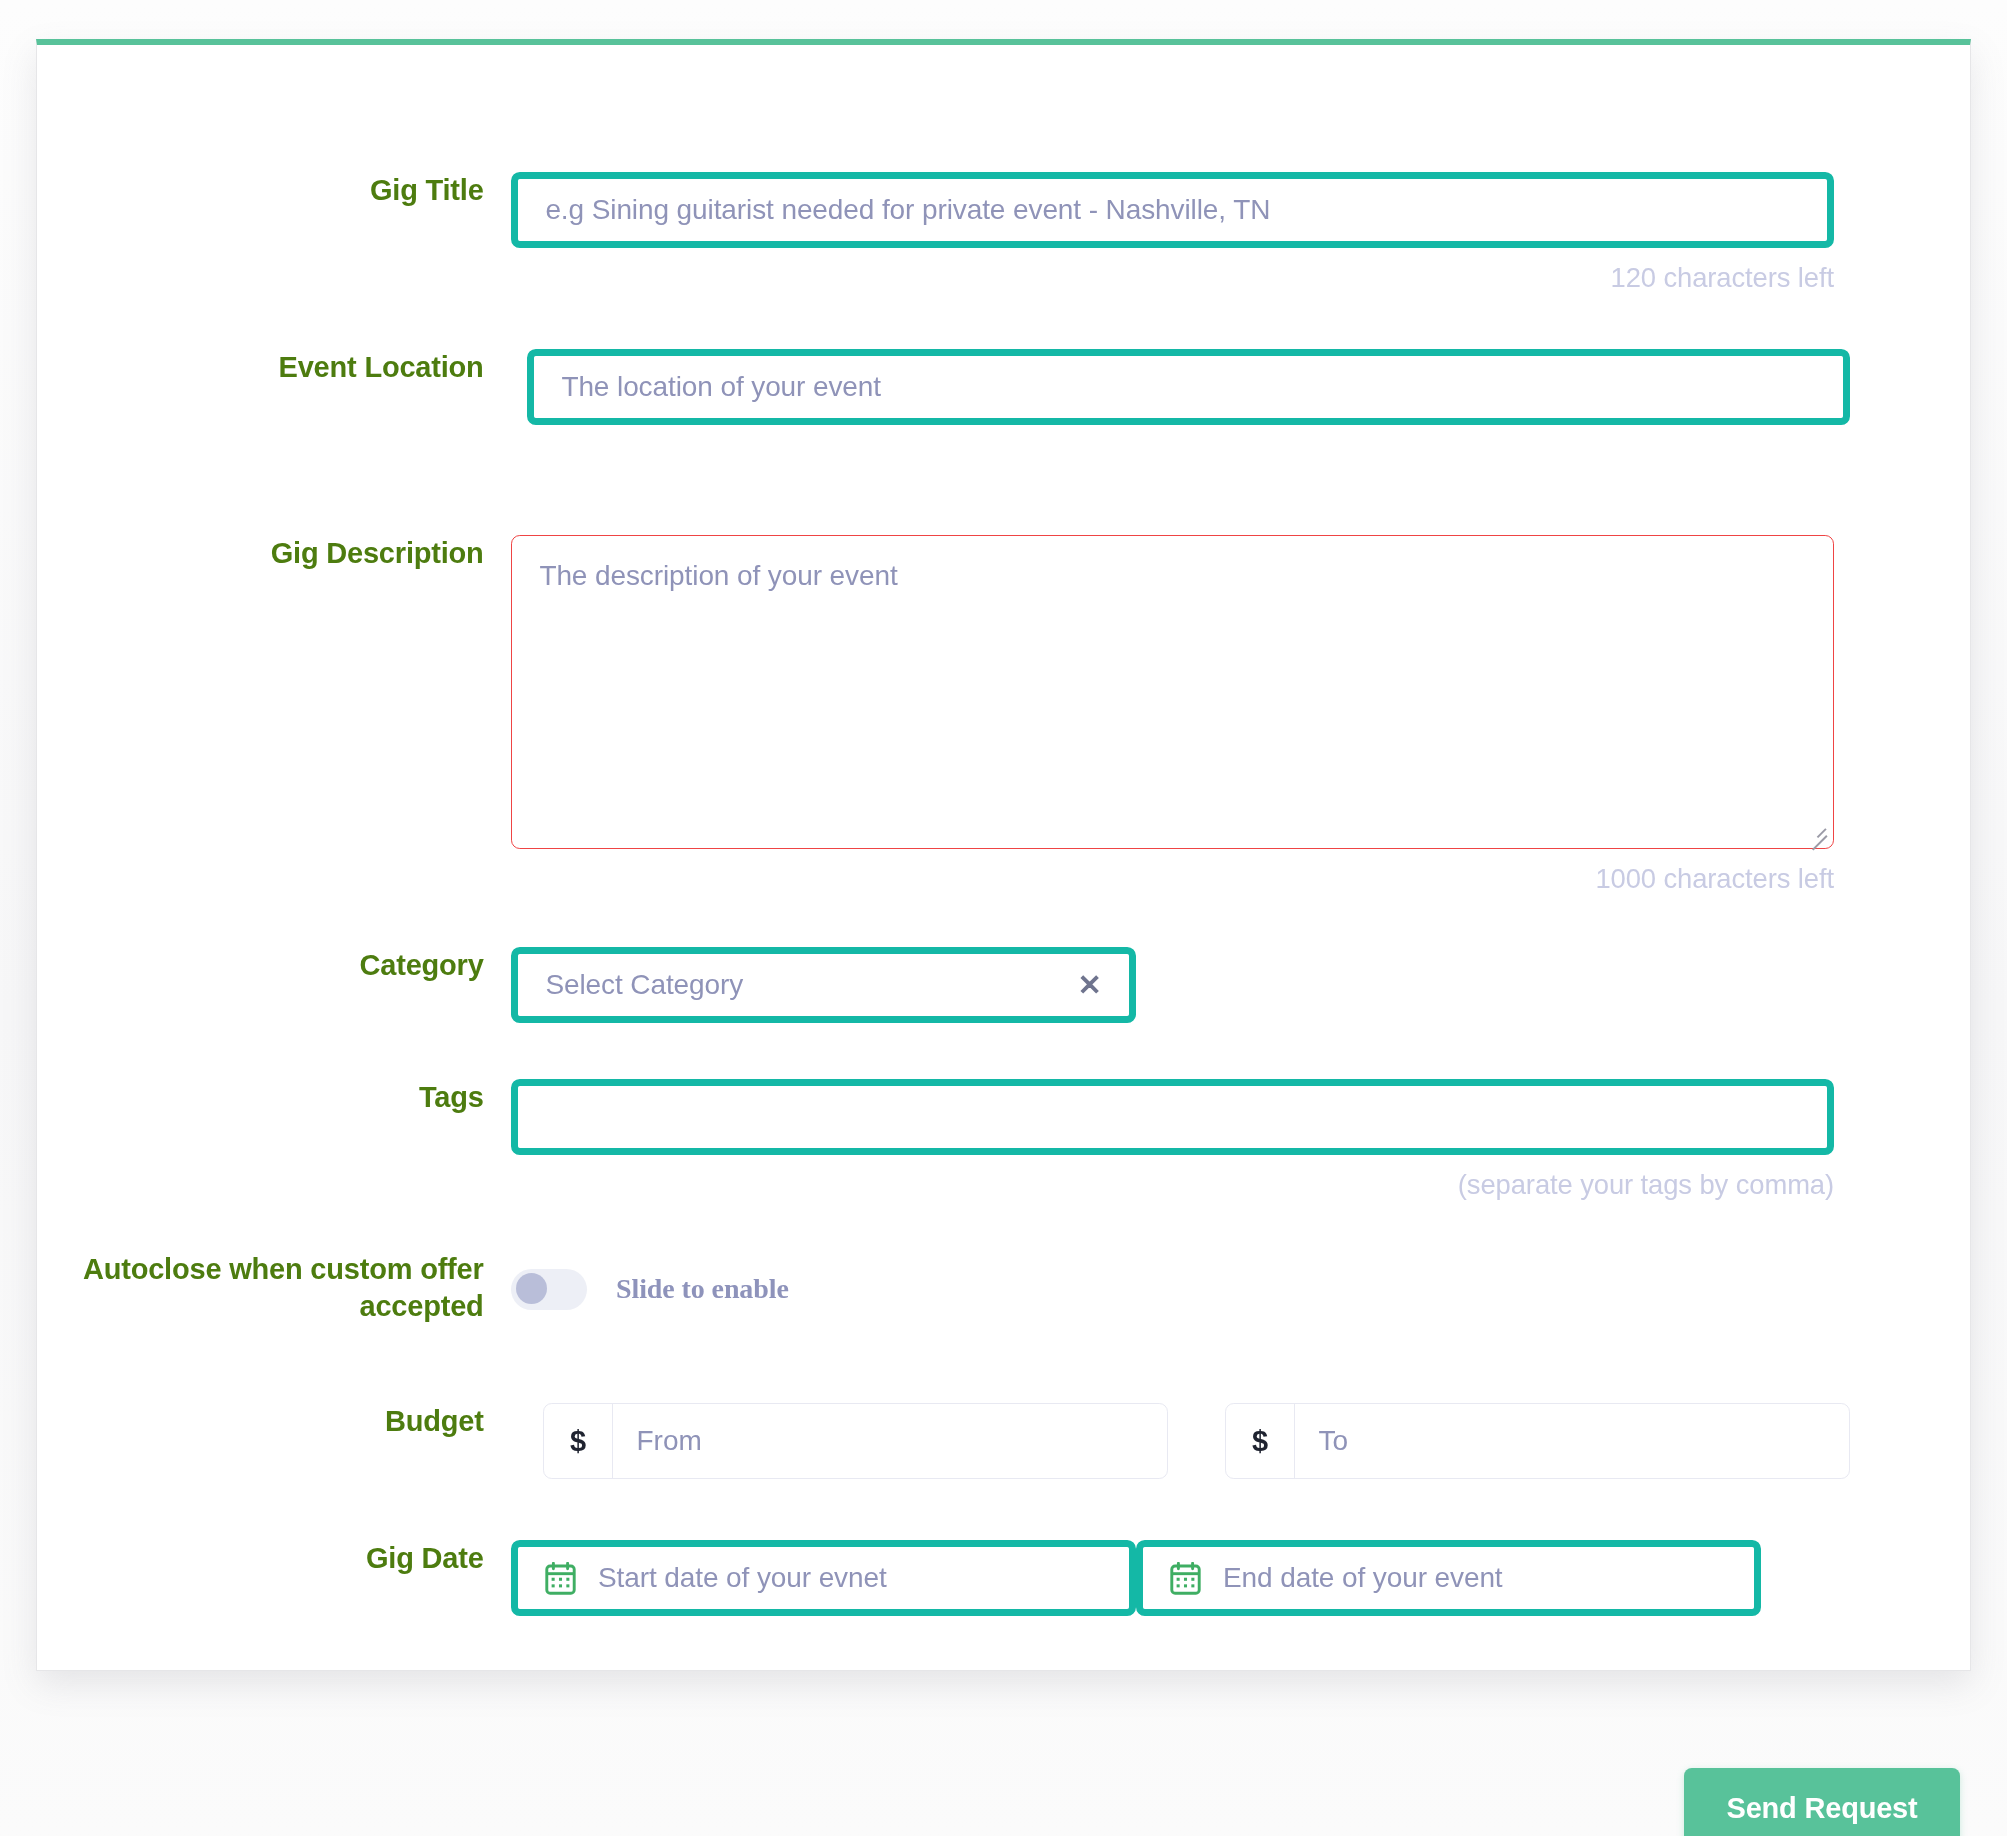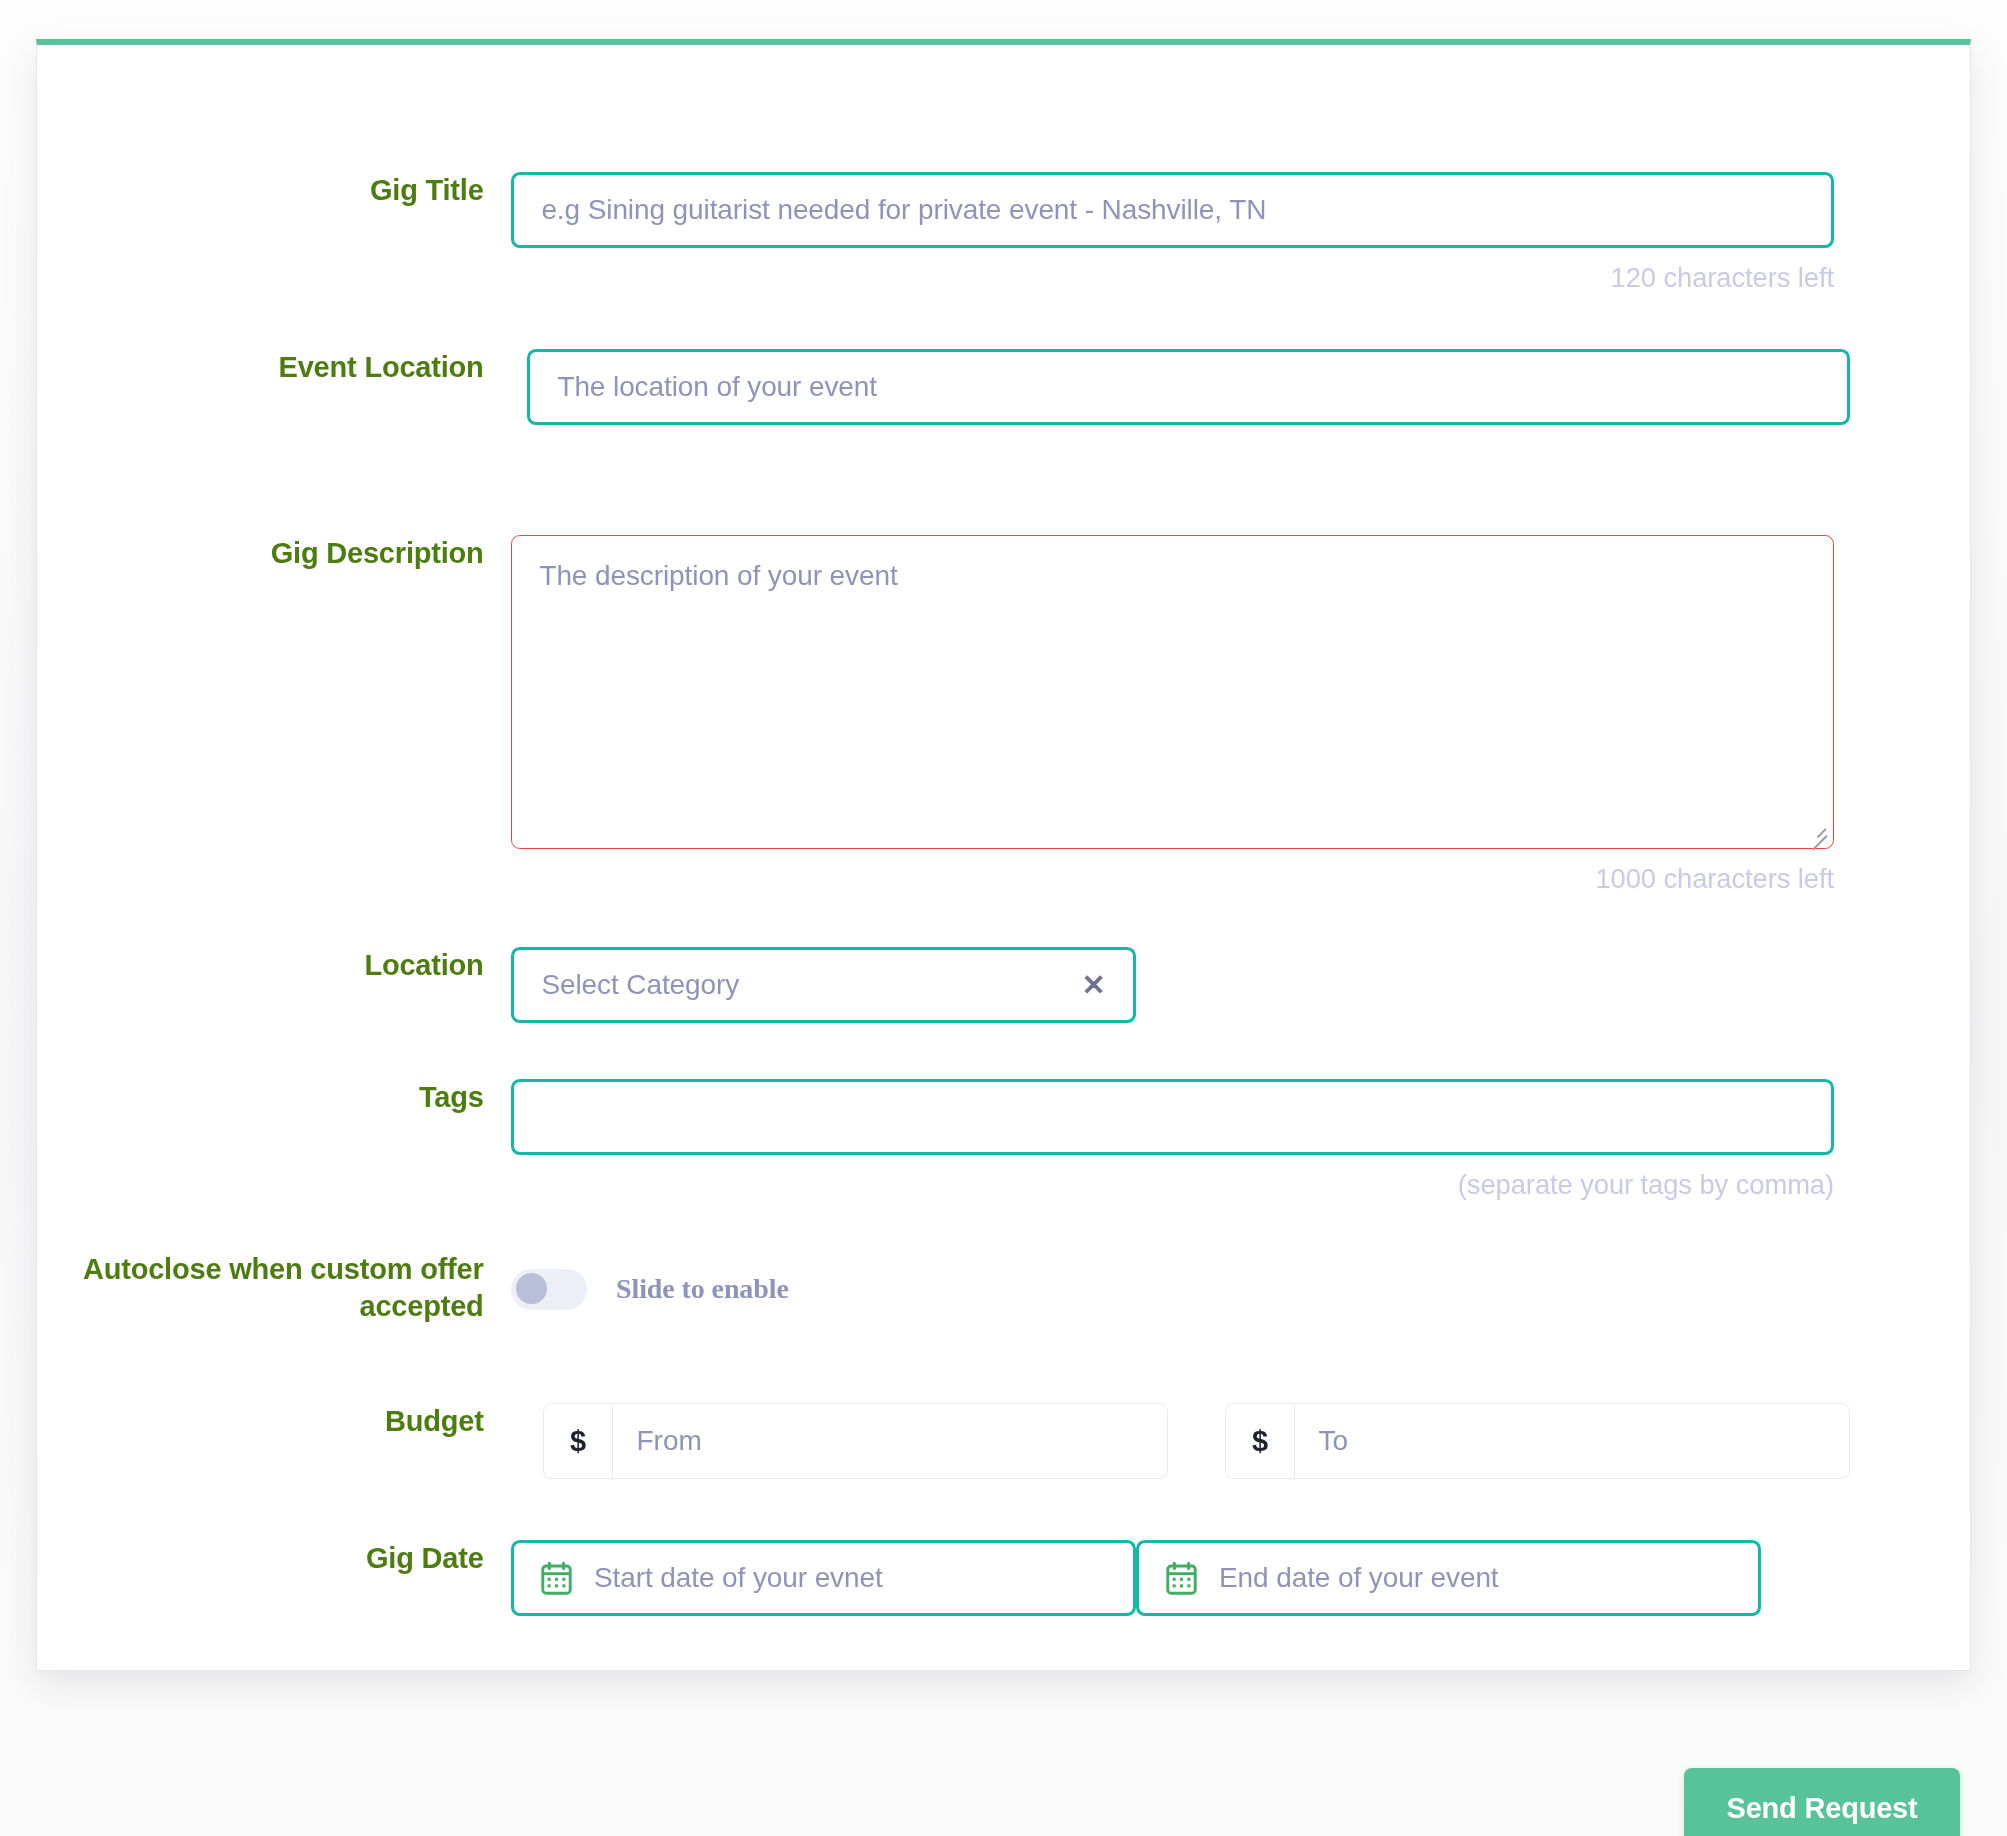--- a/index.html
+++ b/index.html
@@ -60,21 +60,21 @@
   .field-col {
     position: relative;
     display: flex;
     flex-direction: column;
   }
 
   
   .input {
     height: 76px;
     background: #ffffff;
-    border: 3px solid #14b8a6;
+    border: 7px solid #14b8a6;
     border-radius: 8.8px;
     display: flex;
     align-items: center;
     padding: 0 27.4px;
     font-size: 28px;
     color: #8f93b8;
     letter-spacing: -0.1px;
   }
 
   .input .ph { color: #8f93b8; }
@@ -258,21 +258,21 @@
             <span class="resize-handle">
                 <i></i>
                 <i></i>
               </span>
           </div>
           <div class="hint">1000 characters left</div>
         </div>
       </div>
 
       <div class="row" style="left:0; top:902px;">
-        <div class="label">Location</div>
+        <div class="label">Category</div>
         <div class="field-col">
           <div class="input select-box">
             <span class="ph">Select Category</span>
             <span class="clear-x">✕</span>
           </div>
         </div>
       </div>
 
       <div class="row" style="left:0; top:1034px;">
         <div class="label">Tags</div>

